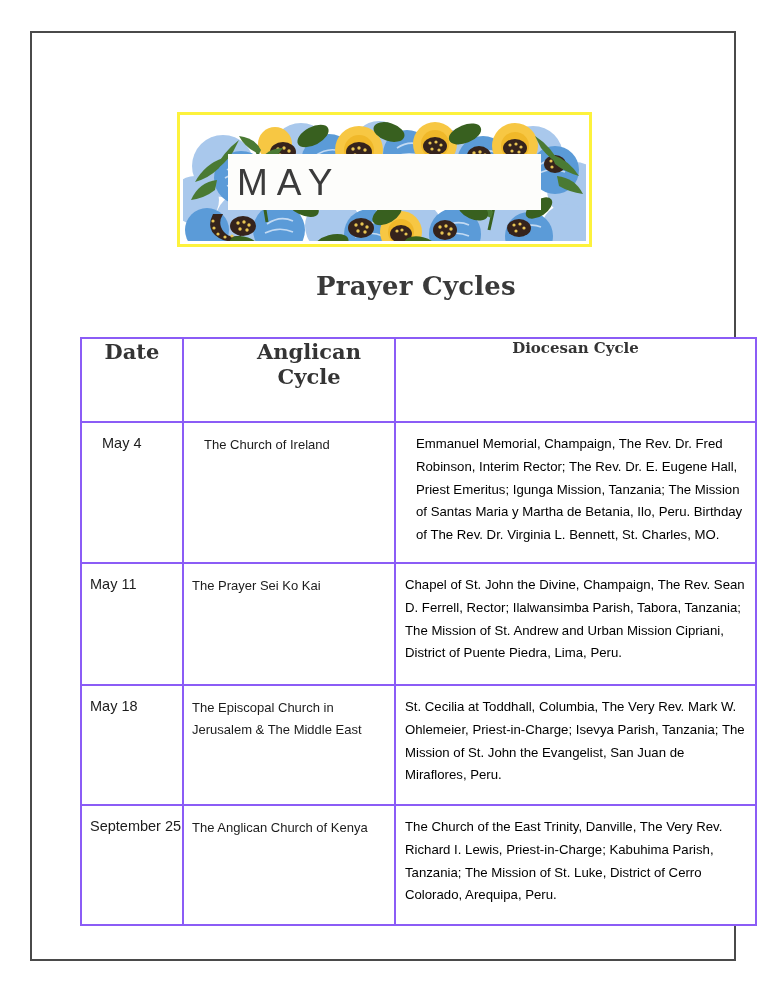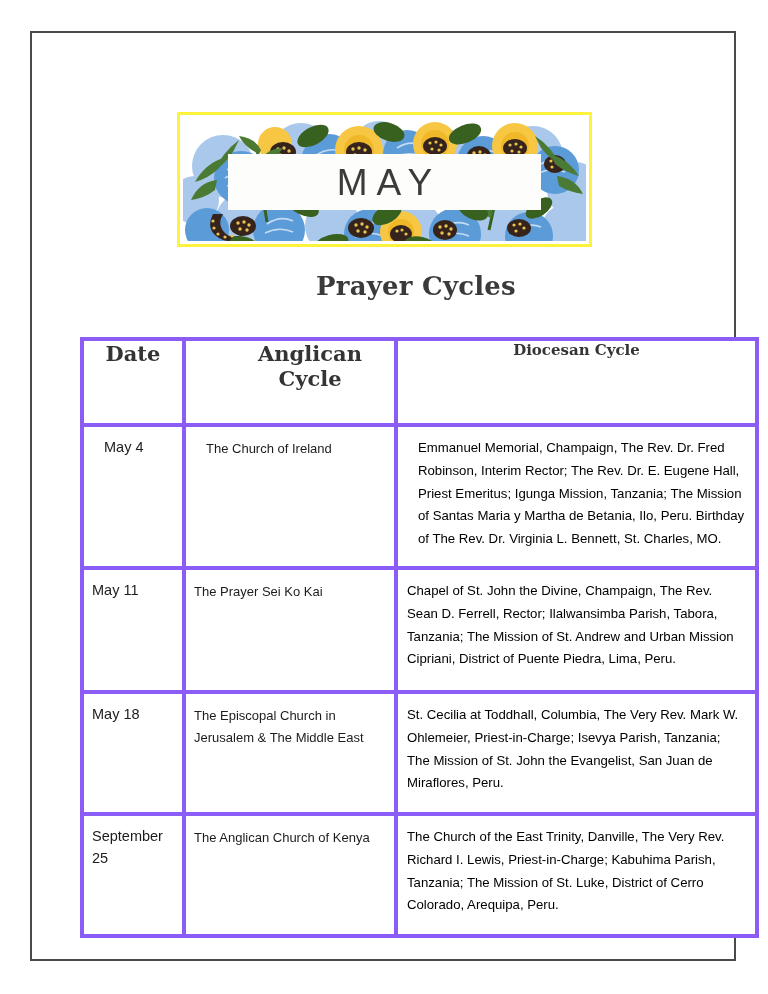--- a/index.html
+++ b/index.html
@@ -53,21 +53,20 @@
 
   .may-plate {
     position: absolute;
     left: 48px;
     top: 39px;
     right: 48px;
     height: 56px;
     background: #fdfdfb;
     display: flex;
     align-items: center;
-    justify-content: center;
     z-index: 5;
   }
   .may-text {
     font-family: "Liberation Sans", sans-serif;
     font-size: 37px;
     font-weight: 300;
     letter-spacing: 9px;
     color: #3b3b3b;
     line-height: 1;
     padding-left: 9px;
@@ -91,21 +90,21 @@
   .cycle-table {
     position: absolute;
     left: 48px;
     top: 304px;
     width: 675px;
     border-collapse: collapse;
     table-layout: fixed;
     background: #ffffff;
   }
   .cycle-table td, .cycle-table th {
-    border: 4px solid #8b5cf6;
+    border: 2px solid #8b5cf6;
     vertical-align: top;
     padding: 0;
   }
 
   .col-date   { width: 102px; }
   .col-angl   { width: 212px; }
   .col-dioc   { width: 361px; }
 
   thead th {
     height: 82px;

